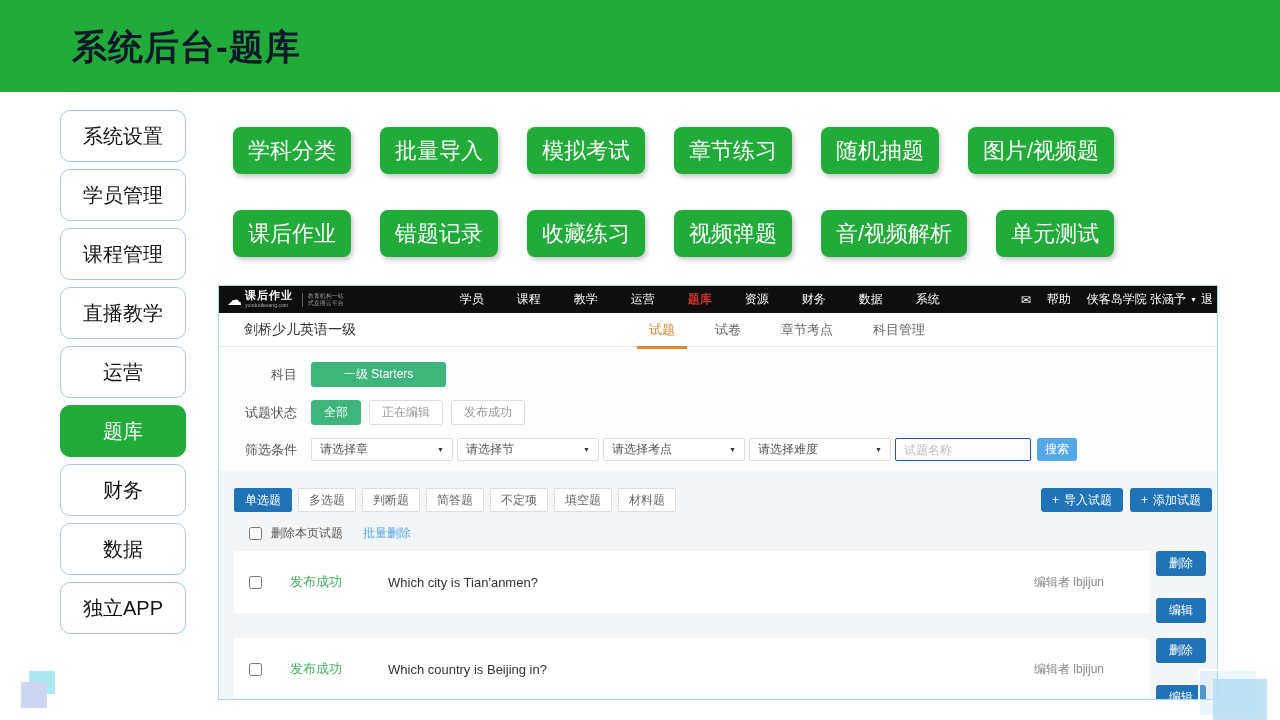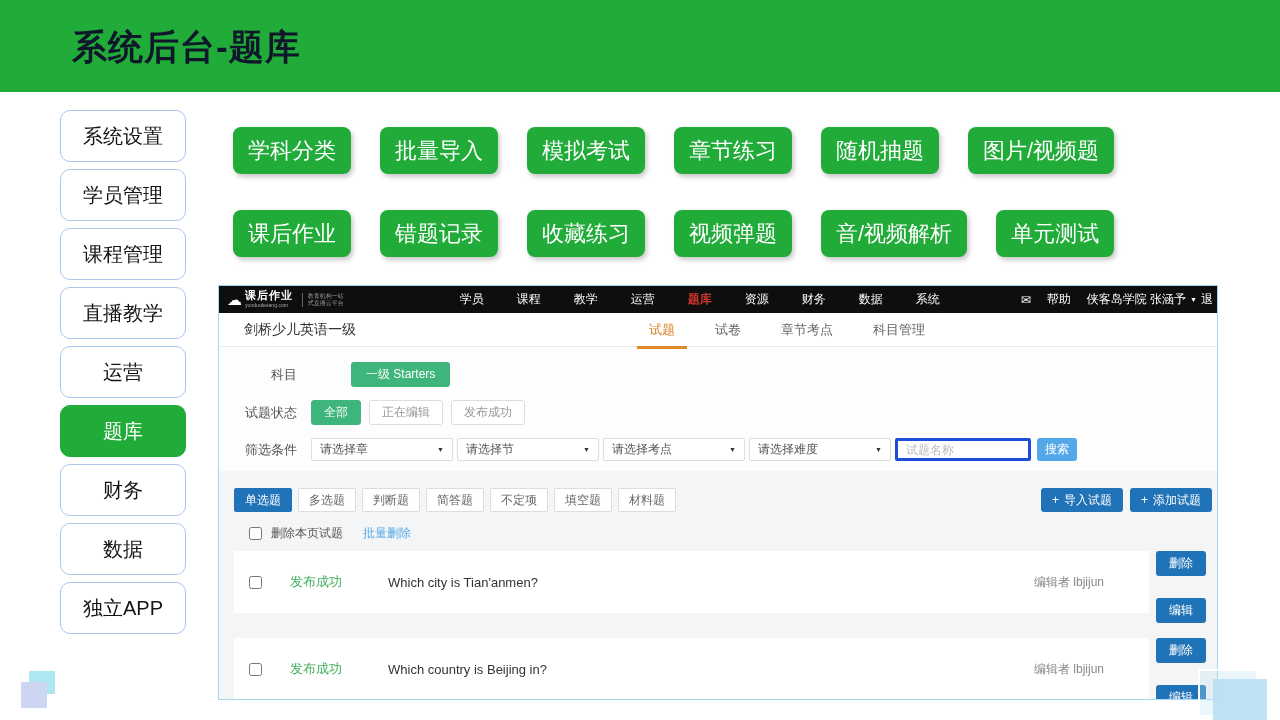--- a/index.html
+++ b/index.html
@@ -52,27 +52,27 @@
   .course-name { margin-left:25px; font-size:14px; color:#333; }
   .subnav-tabs { position:absolute; left:430px; display:flex; gap:40px; }
   .subnav-tab { font-size:13px; color:#666; cursor:pointer; position:relative; }
   .subnav-tab.active { color:#d9822b; }
   .subnav-tab.active::after { content:""; position:absolute; left:-12px; right:-12px; bottom:-10px; height:3px; background:#e0892c; }
 
   
   .filters { padding:15px 0 0 0; background:#fdfdfe; height:124px; }
   .f-row { display:flex; align-items:center; margin-bottom:13px; }
   .f-label { width:78px; text-align:right; font-size:13px; color:#555; margin-right:14px; flex:0 0 78px; }
-  .subject-tag { background:#3eb57a; color:#fff; font-size:12px; padding:4px 15px; border-radius:3px; cursor:pointer;margin-left:40px; }
+  .subject-tag { background:#3eb57a; color:#fff; font-size:12px; padding:4px 33px; border-radius:3px; cursor:pointer; }
   .status-btn { font-size:12px; padding:3px 12px; border-radius:3px; background:#fff; border:1px solid #ddd; color:#999; margin-right:8px; cursor:pointer; }
   .status-btn.active { background:#3eb57a; border-color:#3eb57a; color:#fff; }
   .f-select { width:142px; height:23px; border:1px solid #ddd; background:#fff; border-radius:2px;
     display:flex; align-items:center; justify-content:space-between; padding:0 8px; margin-right:4px; color:#555; cursor:pointer; }
   .f-select .caret { font-size:7px; color:#333; }
-  .f-input { width:136px; height:23px; border:3px solid #1d4ed8; border-radius:2px; padding:0 8px; font-size:12px; color:#333; margin-right:6px; outline:none; font-family:inherit; }
+  .f-input { width:136px; height:23px; border:1px solid #1d4ed8; border-radius:2px; padding:0 8px; font-size:12px; color:#333; margin-right:6px; outline:none; font-family:inherit; }
   .f-input::placeholder { color:#bbb; }
   .search-btn { width:40px; height:23px; background:#55a8e8; border-radius:3px; color:#fff; display:flex; align-items:center; justify-content:center; cursor:pointer; }
 
   
   .list-area { background:#f4f5f6; height:230px; position:relative; }
   .qtype-row { display:flex; align-items:center; padding:17px 5px 0 15px; }
   .qtype { height:24px; padding:0 10px; display:flex; align-items:center; background:#fff; border:1px solid #ddd;
     border-radius:2px; color:#666; margin-right:6px; cursor:pointer; }
   .qtype.active { background:#2173b7; border-color:#2173b7; color:#fff; }
   .toolbar-btns { margin-left:auto; display:flex; gap:7px; }

